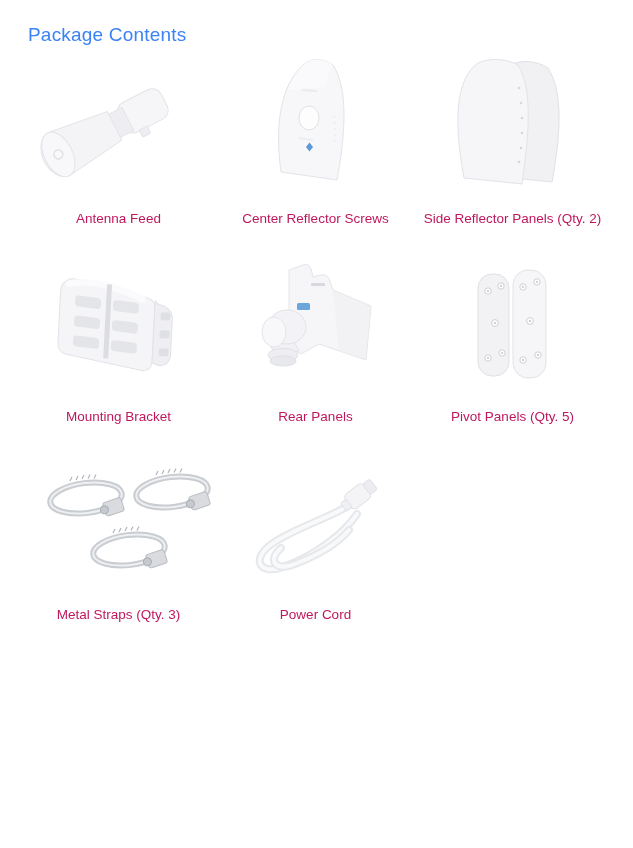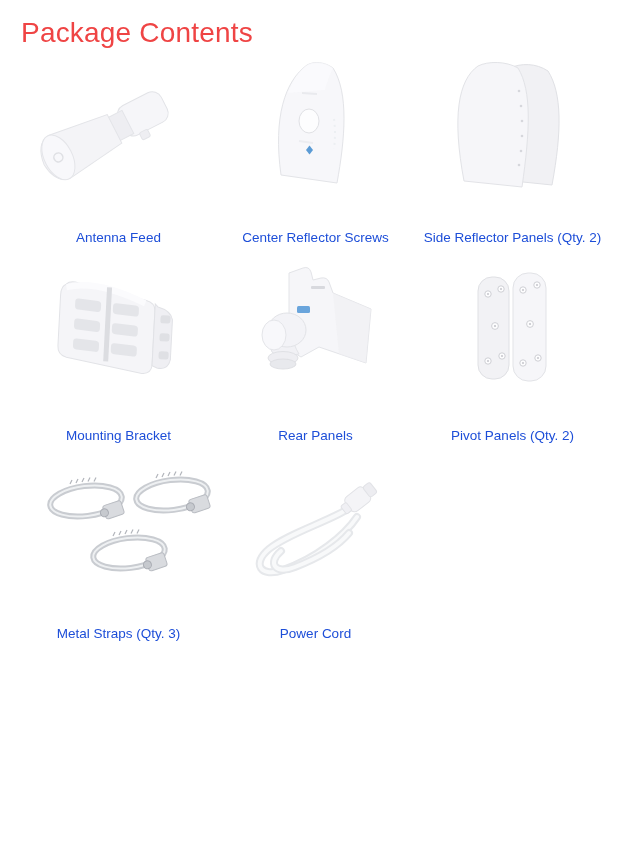--- a/index.html
+++ b/index.html
@@ -2,38 +2,38 @@
 <html><head>
 <meta charset="utf-8">
 <style>
   html,body{margin:0;padding:0;background:#ffffff;}
   body{
     width:633px;height:848px;position:relative;overflow:hidden;
     font-family:"Liberation Sans","DejaVu Sans",sans-serif;
     -webkit-font-smoothing:antialiased;
   }
   .page-title{
-    margin:0;padding:17px 0 0 21px;
-    font-size:28px;font-weight:400;color:#ef4444;letter-spacing:.2px;
+    margin:7px;padding:17px 0 0 21px;
+    font-size:19px;font-weight:400;color:#3b82f6;letter-spacing:.2px;
   }
   .grid{
     margin:10px 0 0 20px;width:593px;
     display:grid;grid-template-columns:repeat(3,197px);
   }
   .cell{
     margin:0;height:198px;
     display:flex;flex-direction:column;align-items:center;
   }
   .art{
     height:138px;width:190px;
     display:flex;align-items:flex-end;justify-content:center;
   }
   .caption{
-    margin-top:31px;max-width:190px;text-align:center;
-    font-size:13.5px;line-height:1.45;color:#1d4ed8;
+    margin-top:15px;max-width:190px;text-align:center;
+    font-size:13.5px;line-height:1.45;color:#be185d;
   }
   svg{display:block;}
 </style>
 </head>
 <body>
 
 <h1 class="page-title">Package Contents</h1>
 
 <div class="grid">
 
@@ -148,21 +148,21 @@
           <circle cx="70" cy="104" r="1"></circle>
             <circle cx="84" cy="99" r="1"></circle>
           <circle cx="105" cy="33" r="1"></circle>
             <circle cx="119" cy="28" r="1"></circle>
           <circle cx="112" cy="67" r="1.1"></circle>
           <circle cx="105" cy="106" r="1"></circle>
             <circle cx="120" cy="101" r="1"></circle>
         </g>
       </svg>
     </div>
-    <figcaption class="caption">Pivot Panels (Qty. 2)</figcaption>
+    <figcaption class="caption">Pivot Panels (Qty. 5)</figcaption>
   </figure>
 
 
 
   <figure class="cell">
     <div class="art">
       <svg width="190" height="138" viewBox="0 0 190 138">
         <defs>
           <g id="clamp">
             <ellipse rx="36" ry="15" fill="none" stroke="#c9ccd1" stroke-width="6" transform="rotate(-7)"></ellipse>

